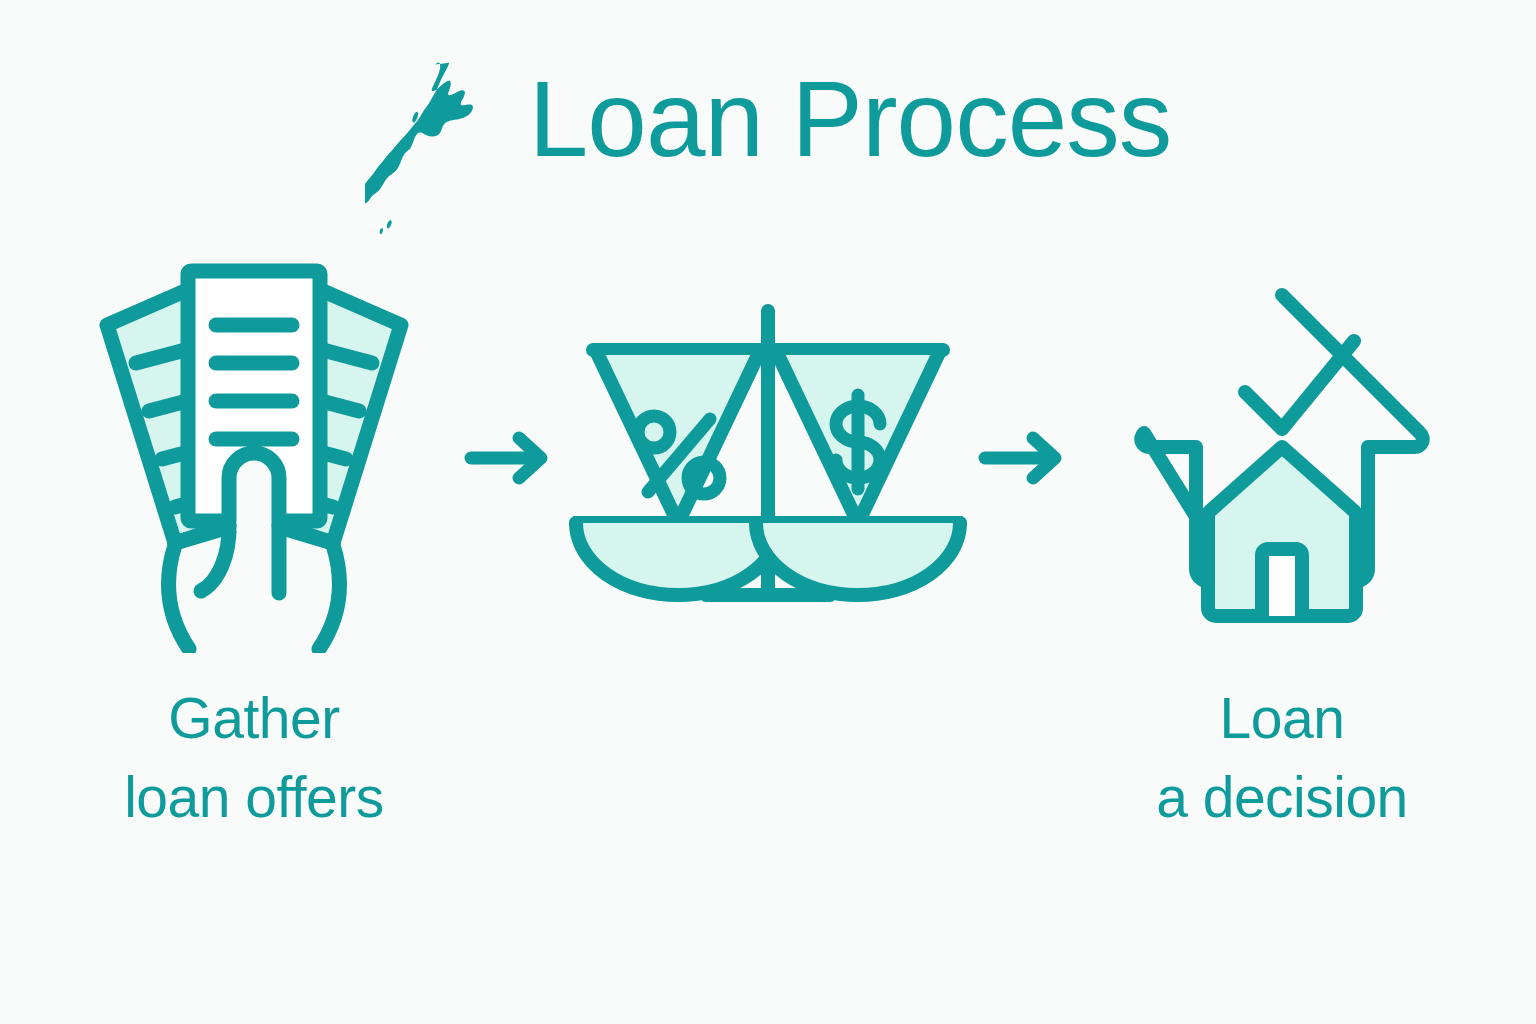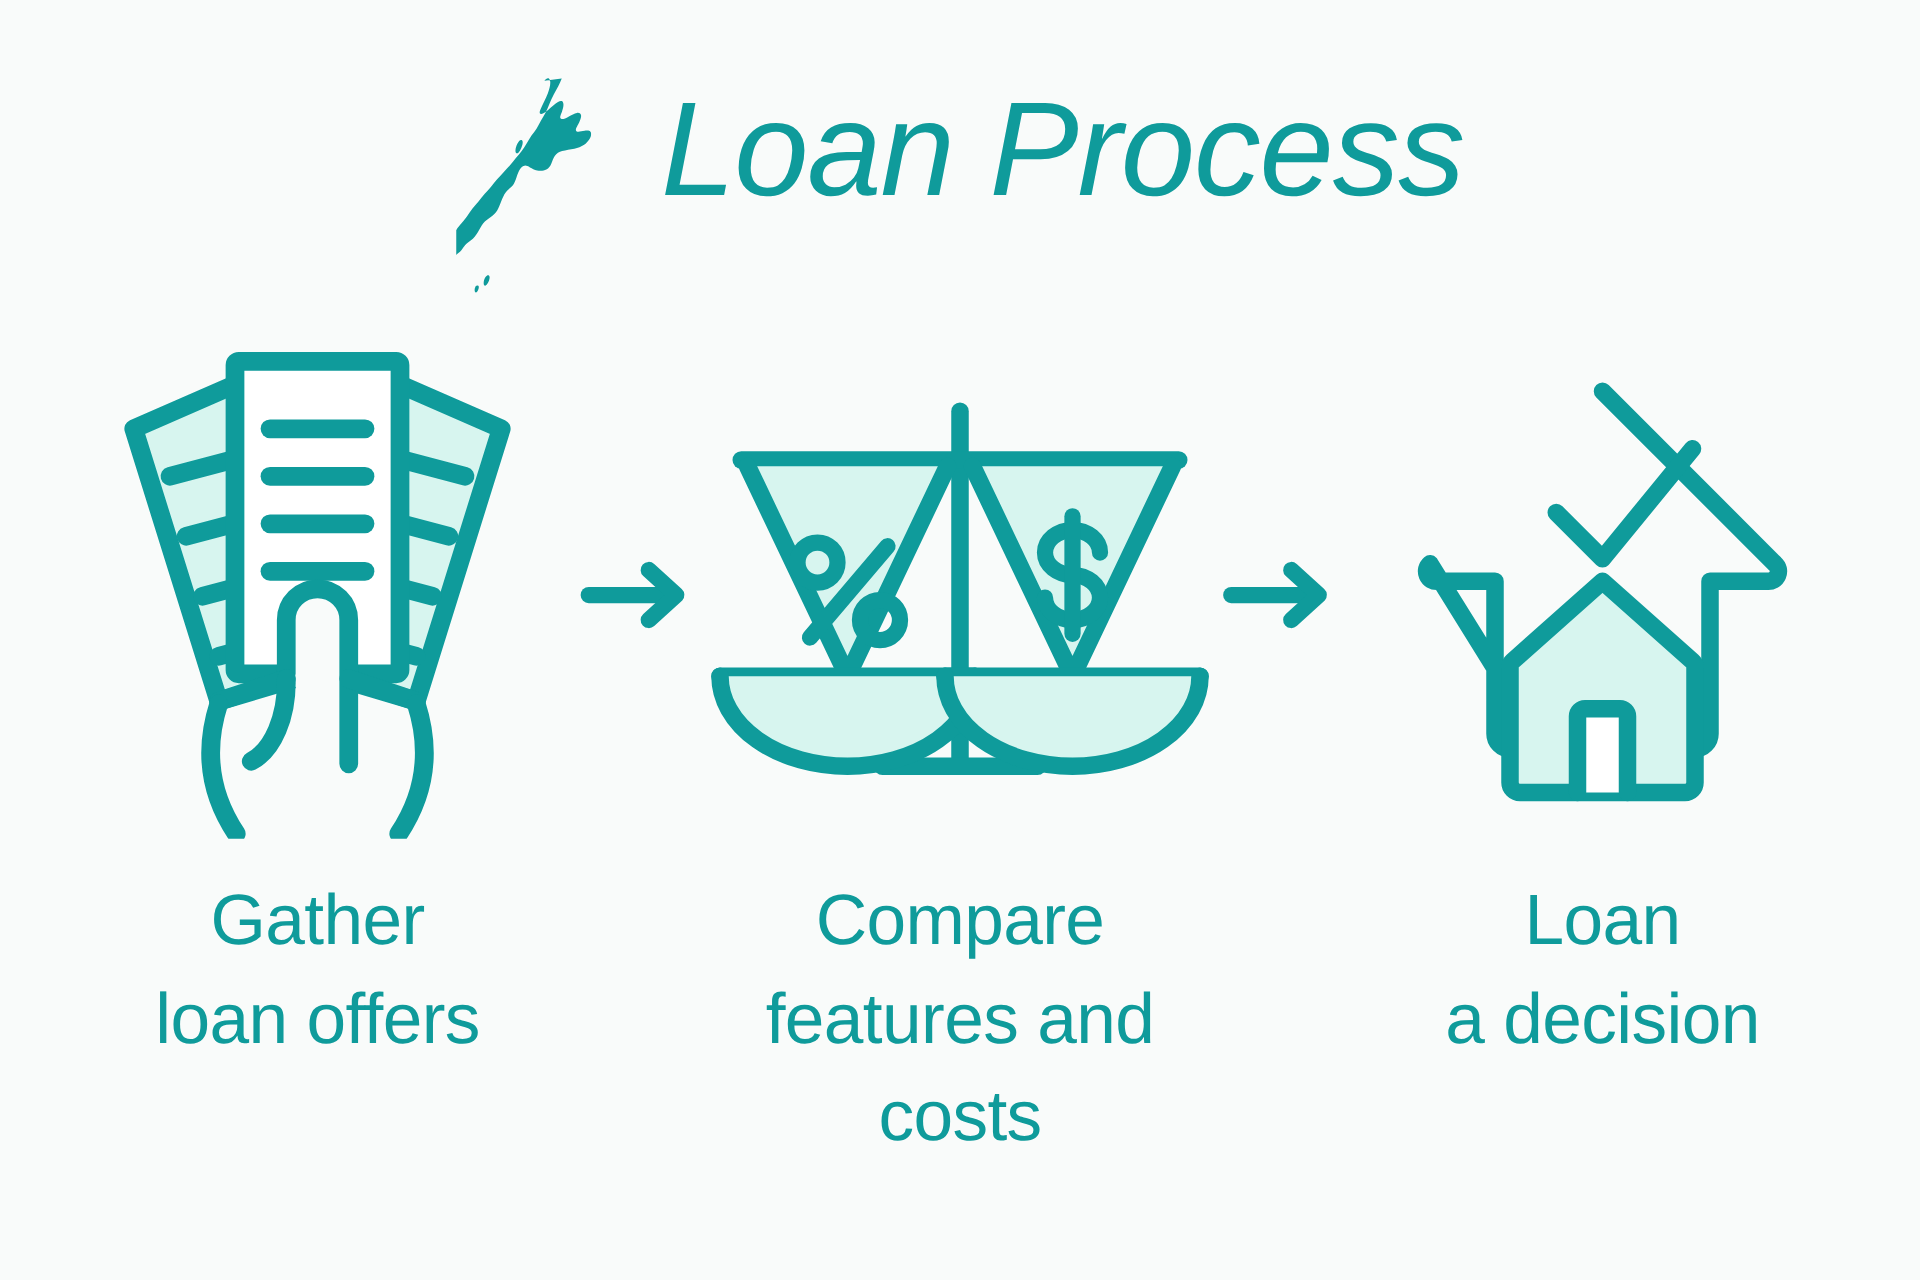--- a/index.html
+++ b/index.html
@@ -46,28 +46,27 @@
   }
   .page-title {
     font-size: 107px;
     line-height: 1.0;
     font-weight: 400;
     color: #0f9b9b;
     letter-spacing: -1px;
     white-space: nowrap;
     margin: 0;
     padding-top: 20px;
-    font-style: italic;
   }
 
   
   .steps {
     position: absolute;
     left: 0;
-    top: 267px;
+    top: 249px;
     width: 1536px;
     display: flex;
     flex-direction: row;
     align-items: flex-start;
     justify-content: center;
   }
   .step {
     width: 404px;
     display: flex;
     flex-direction: column;
@@ -208,23 +207,20 @@
               <path d="M152 126 L90 199"></path>
             </g>
 
             <g fill="none" stroke="#0f9b9b" stroke-width="13" stroke-linecap="round" stroke-linejoin="round">
               <path d="M322 131 a22 18 0 1 0 -22 18 a22 18 0 1 1 -22 18"></path>
               <path d="M300 102 L300 196"></path>
             </g>
           </svg>
         </span>
       </div>
-      <div class="step-label">Compare
-features and
-costs</div>
     </div>
 
     <div class="arrow-cell">
       <span>
         <svg class="icon-svg" viewBox="0 0 100 60" width="100" height="60" aria-hidden="true">
           <g fill="none" stroke="#0f9b9b" stroke-width="13" stroke-linecap="round" stroke-linejoin="round">
             <path d="M10 30 L78 30"></path>
             <path d="M58 10 L80 30 L58 50"></path>
           </g>
         </svg>

